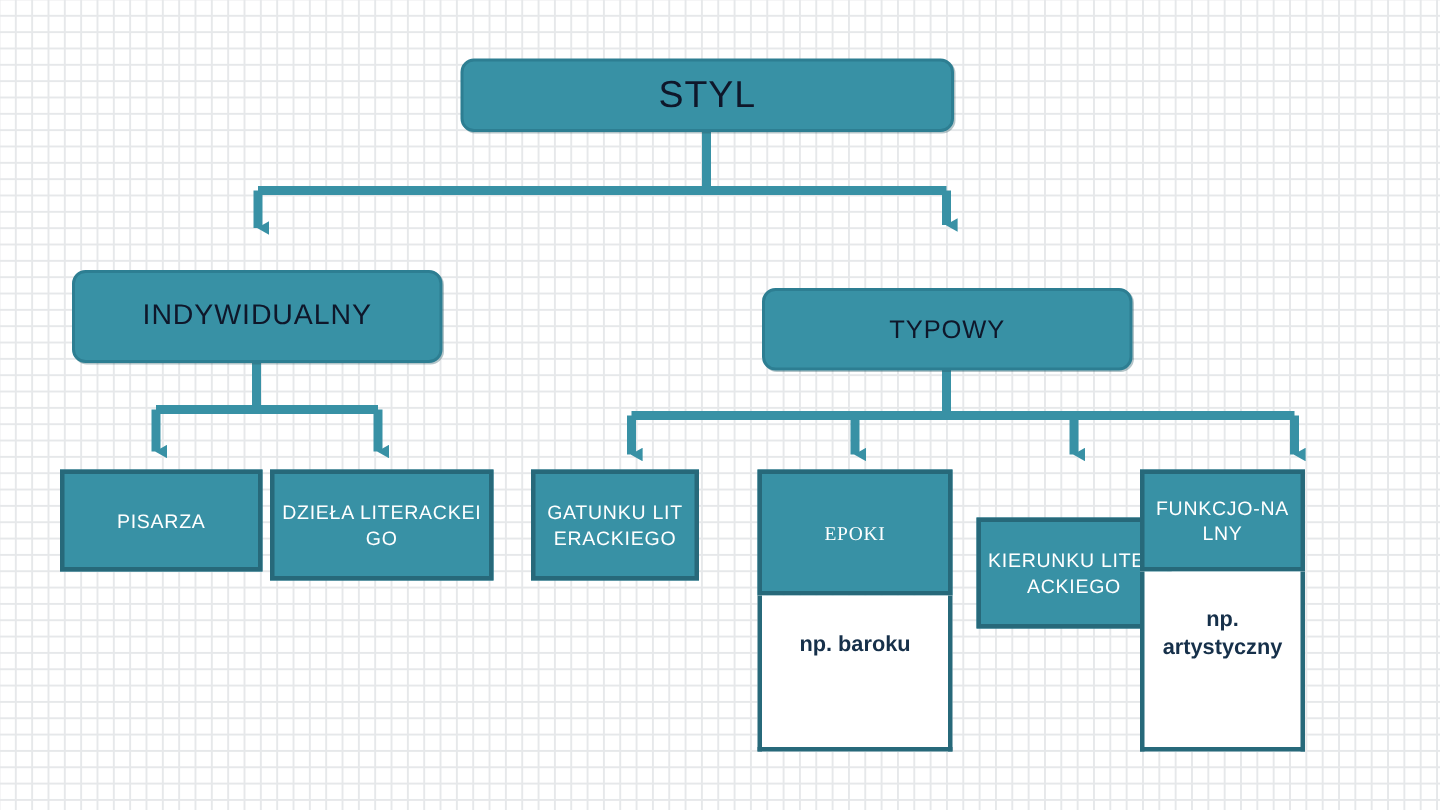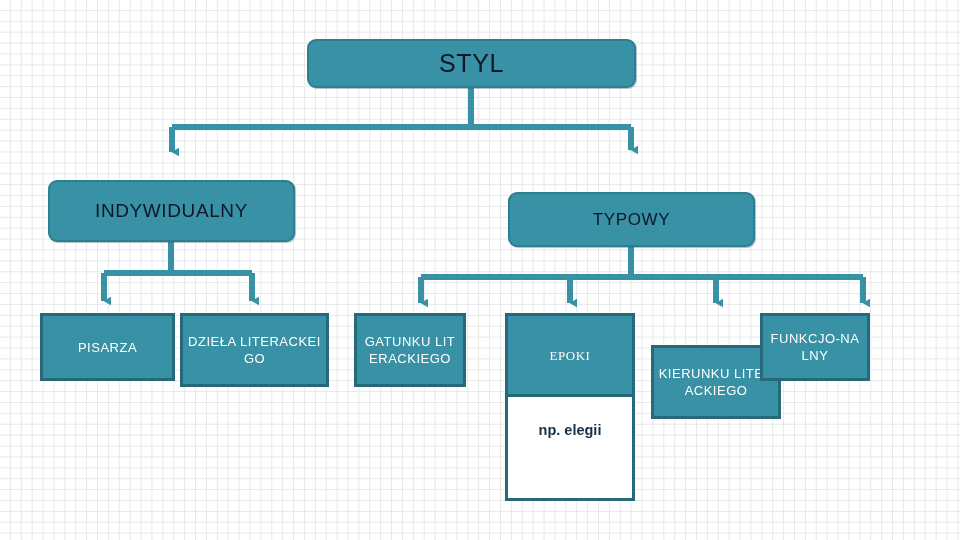--- a/index.html
+++ b/index.html
@@ -190,25 +190,28 @@
     <div class="card-header">DZIEŁA LITERACKEIGO</div>
   </div>
 
   <div class="card" id="card-2">
     <div class="card-header">GATUNKU LITERACKIEGO</div>
   </div>
 
   <div class="card" id="card-3">
     <div class="card-header">EPOKI</div>
     <div class="card-body">
-      <span>np. elegii</span>
+      <span>np. baroku</span>
     </div>
   </div>
 
   <div class="card" id="card-4">
     <div class="card-header">KIERUNKU LITERACKIEGO</div>
   </div>
 
   <div class="card" id="card-5">
     <div class="card-header">FUNKCJO-NALNY</div>
+    <div class="card-body">
+      <span>np. artystyczny</span>
+    </div>
   </div>
 
 </div>
 
 </body></html>

